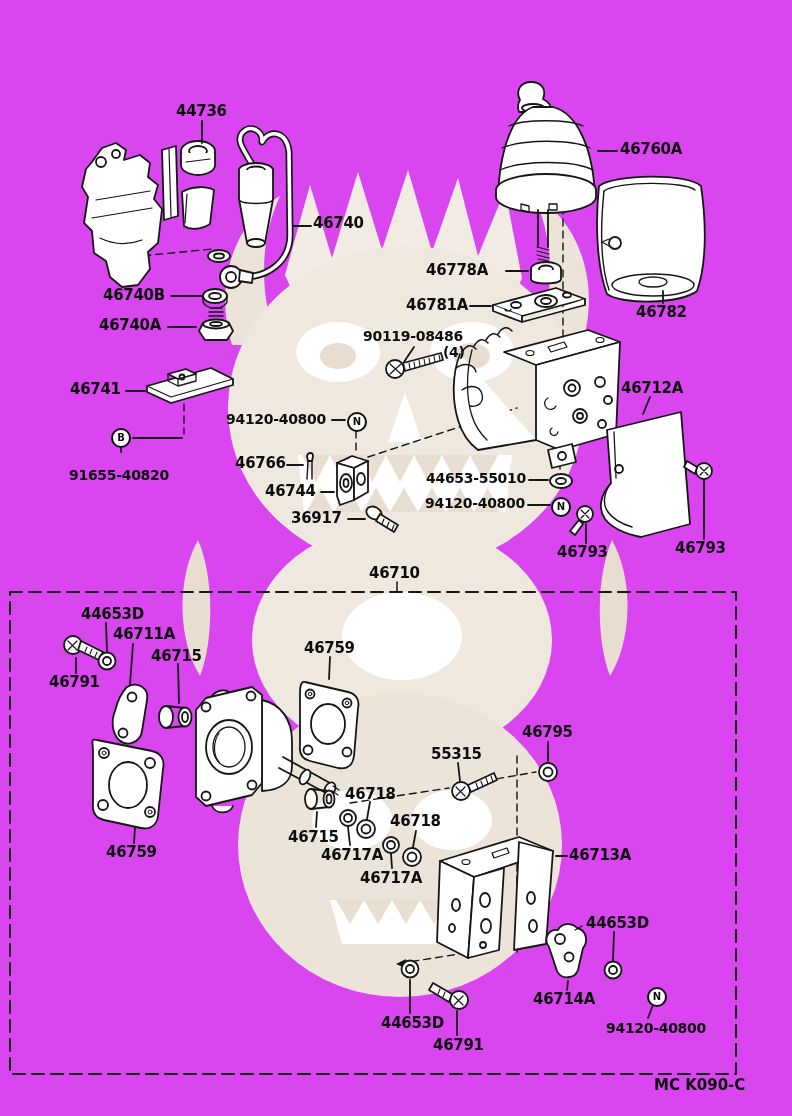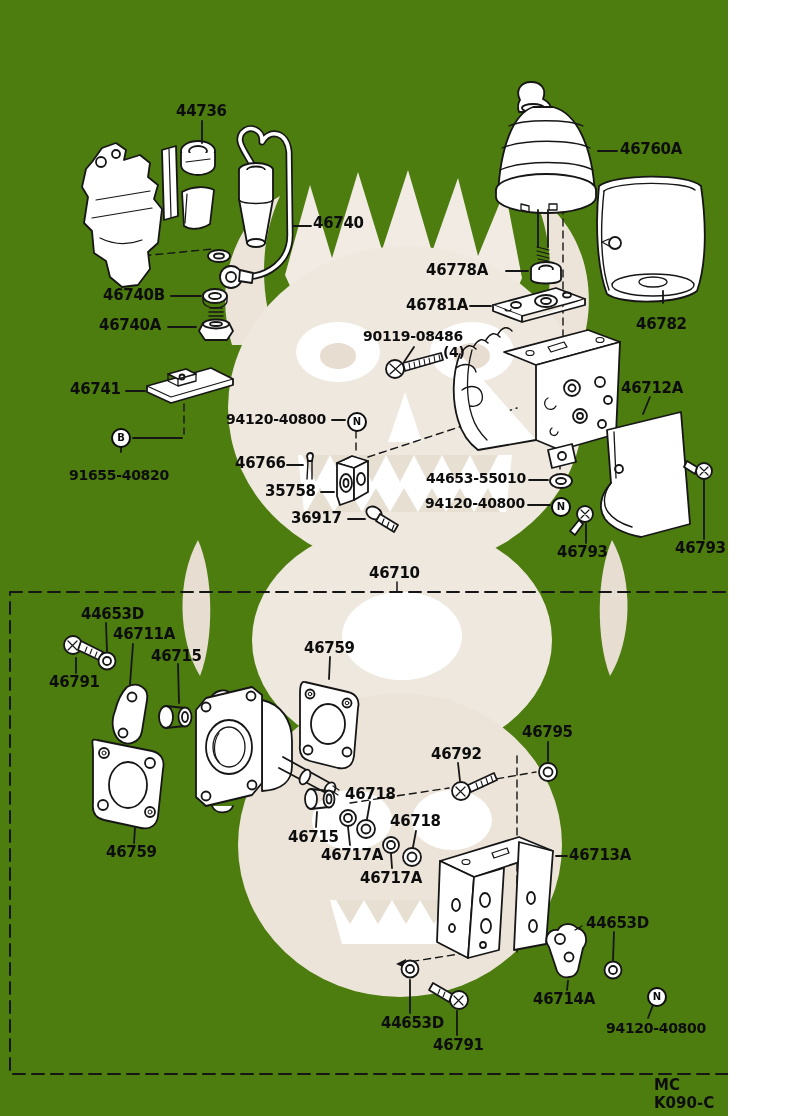--- a/index.html
+++ b/index.html
@@ -1,16 +1,16 @@
 <!DOCTYPE html>
 <html><head>
 <meta charset="utf-8">
 <style>
   html,body{margin:0;padding:0;background:#fff;}
-  .stage{position:relative;width:728px;height:1116px;background:#4d7c0f;overflow:hidden;
+  .stage{position:relative;width:792px;height:1116px;background:#d946ef;overflow:hidden;
          font-family:"DejaVu Sans",sans-serif;}
   .stage svg{position:absolute;left:0;top:0;z-index:1;}
   .lbl{position:absolute;z-index:3;font-weight:bold;font-size:15px;letter-spacing:-0.3px;
        color:#0d0d0d;white-space:nowrap;line-height:1;}
   .lbl.small{font-size:14px;}
   .marker{position:absolute;z-index:3;width:16px;height:16px;border:2px solid #0d0d0d;
           border-radius:50%;background:#fff;display:flex;align-items:center;justify-content:center;
           font-size:10px;font-weight:bold;color:#0d0d0d;line-height:1;}
   .footer-code{position:absolute;z-index:3;font-weight:bold;font-size:15px;color:#0d0d0d;}
 </style>
@@ -410,46 +410,46 @@
 </svg>
 
 <div class="lbl" style="left:176px;top:104px">44736</div>
 <div class="lbl" style="left:313px;top:216px">46740</div>
 <div class="lbl" style="left:103px;top:288px">46740B</div>
 <div class="lbl" style="left:99px;top:318px">46740A</div>
 <div class="lbl" style="left:70px;top:382px">46741</div>
 <div class="lbl small" style="left:69px;top:468px">91655-40820</div>
 <div class="lbl small" style="left:226px;top:412px">94120-40800</div>
 <div class="lbl" style="left:235px;top:456px">46766</div>
-<div class="lbl" style="left:265px;top:484px">35758</div>
+<div class="lbl" style="left:265px;top:484px">46744</div>
 <div class="lbl" style="left:291px;top:511px">36917</div>
 <div class="lbl" style="left:620px;top:142px">46760A</div>
 <div class="lbl" style="left:426px;top:263px">46778A</div>
 <div class="lbl" style="left:406px;top:298px">46781A</div>
 <div class="lbl small" style="left:363px;top:329px">90119-08486</div>
 <div class="lbl small" style="left:443px;top:345px">(4)</div>
-<div class="lbl" style="left:636px;top:317px">46782</div>
+<div class="lbl" style="left:636px;top:305px">46782</div>
 <div class="lbl" style="left:621px;top:381px">46712A</div>
 <div class="lbl small" style="left:426px;top:471px">44653-55010</div>
 <div class="lbl small" style="left:425px;top:496px">94120-40800</div>
 <div class="lbl" style="left:557px;top:545px">46793</div>
 <div class="lbl" style="left:675px;top:541px">46793</div>
 <div class="lbl" style="left:369px;top:566px">46710</div>
 <div class="lbl" style="left:81px;top:607px">44653D</div>
 <div class="lbl" style="left:113px;top:627px">46711A</div>
 <div class="lbl" style="left:151px;top:649px">46715</div>
 <div class="lbl" style="left:49px;top:675px">46791</div>
 <div class="lbl" style="left:304px;top:641px">46759</div>
 <div class="lbl" style="left:106px;top:845px">46759</div>
 <div class="lbl" style="left:345px;top:787px">46718</div>
 <div class="lbl" style="left:390px;top:814px">46718</div>
 <div class="lbl" style="left:288px;top:830px">46715</div>
 <div class="lbl" style="left:321px;top:848px">46717A</div>
 <div class="lbl" style="left:360px;top:871px">46717A</div>
-<div class="lbl" style="left:431px;top:747px">46792</div>
+<div class="lbl" style="left:431px;top:747px">55315</div>
 <div class="lbl" style="left:522px;top:725px">46795</div>
 <div class="lbl" style="left:569px;top:848px">46713A</div>
 <div class="lbl" style="left:586px;top:916px">44653D</div>
 <div class="lbl" style="left:533px;top:992px">46714A</div>
 <div class="lbl small" style="left:606px;top:1021px">94120-40800</div>
 <div class="lbl" style="left:381px;top:1016px">44653D</div>
 <div class="lbl" style="left:433px;top:1038px">46791</div>
 
 <div class="marker" style="left:111px;top:428px">B</div>
 <div class="marker" style="left:347px;top:412px">N</div>

